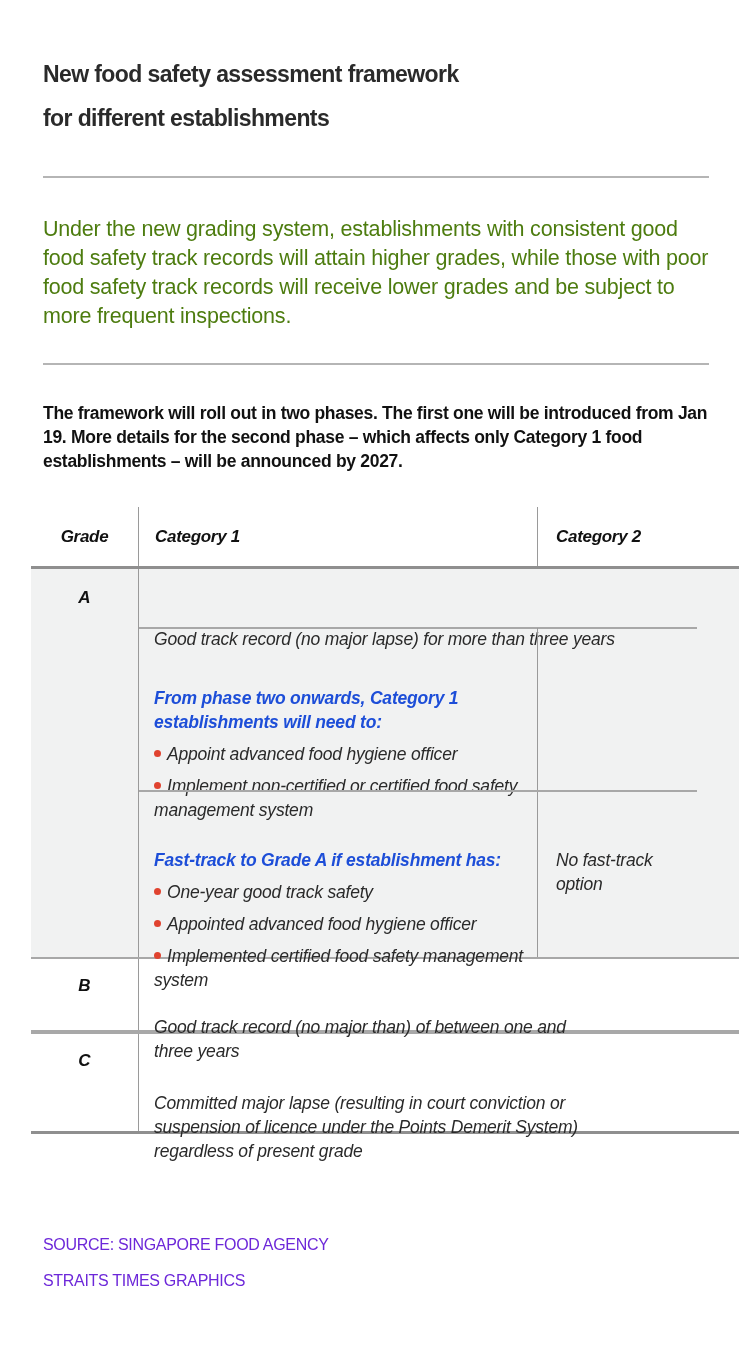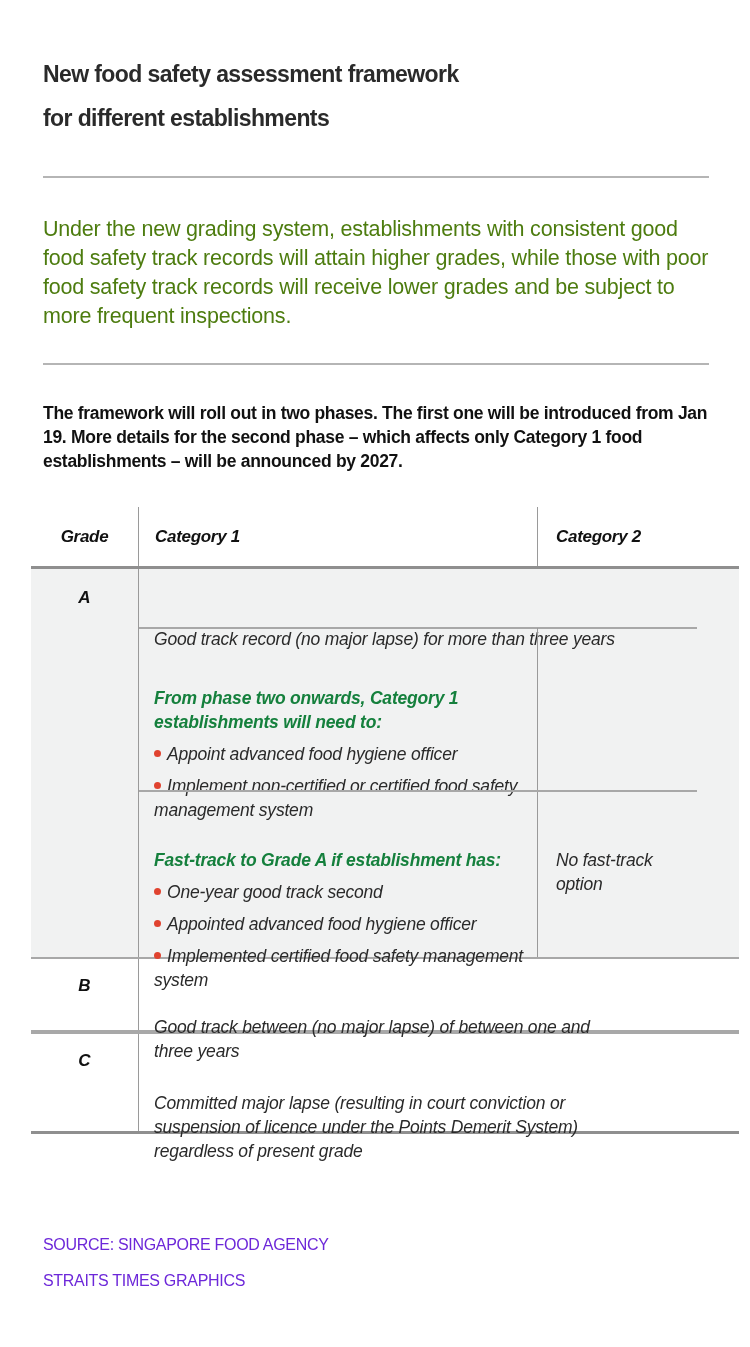--- a/index.html
+++ b/index.html
@@ -10,21 +10,21 @@
   .lede { position:absolute; left:43px; top:401px; width:690px; font-size:17.5px; line-height:24px; font-weight:bold; color:#111; letter-spacing:-0.3px; }
   .table { position:absolute; left:31px; top:507px; width:708px;font-style:italic; }
   .hdr { position:relative; height:59px; }
   .hdr .c { position:absolute; top:0; height:59px; display:flex; align-items:center; font-weight:bold; font-size:17px; color:#111; letter-spacing:-0.3px; }
   .vline { position:absolute; width:1px; background:#9a9a9a; }
   .thick { height:3px; background:#8f8f8f; }
   .thin { height:2px; background:#a8a8a8; }
   .gradeA { position:relative; background:#f1f2f2; height:388px; }
   .grade { position:absolute; left:0; width:107px; text-align:center; font-weight:bold; font-size:17px; color:#111; }
   .txt { position:absolute; font-size:17.5px; line-height:24px; color:#2a2a2a; letter-spacing:-0.2px;margin-top:44px; }
-  .bold { font-weight:bold; color:#15803d; }
+  .bold { font-weight:bold; color:#1d4ed8; }
   .bul { display:block; margin-top:8px; }
   .dot { display:inline-block; width:7px; height:7px; border-radius:50%; background:#e0432f; margin-right:6px; vertical-align:3px; }
   .hline { position:absolute; height:2px; background:#a8a8a8; }
   .row { position:relative; }
   .source { position:absolute; left:43px; top:1227px; font-size:16px; line-height:36px; color:#6d28d9; letter-spacing:-0.3px; }
 </style>
 </head>
 <body>
 
 <div class="title">
@@ -59,32 +59,32 @@
 
     <div class="txt" style="left:123px;top:73px;width:370px;">
       <span class="bold">From phase two onwards, Category 1 establishments will need to:</span>
       <span class="bul"><span class="dot"></span><span>Appoint advanced food hygiene officer</span></span>
       <span class="bul"><span class="dot"></span><span>Implement non-certified or certified food safety management system</span></span>
     </div>
     <div class="hline" style="left:108px;top:221px;width:558px;"></div>
 
     <div class="txt" style="left:123px;top:235px;width:380px;">
       <span class="bold">Fast-track to Grade A if establishment has:</span>
-      <span class="bul"><span class="dot"></span><span>One-year good track second</span></span>
+      <span class="bul"><span class="dot"></span><span>One-year good track safety</span></span>
       <span class="bul"><span class="dot"></span><span>Appointed advanced food hygiene officer</span></span>
       <span class="bul"><span class="dot"></span><span>Implemented certified food safety management system</span></span>
     </div>
     <div class="txt" style="left:525px;top:235px;width:130px;">No fast-track option</div>
   </div>
   <div class="thin"></div>
 
   <div class="row" style="height:71px;">
     <div class="grade" style="top:17px;">B</div>
     <div class="vline" style="left:107px;top:0;height:71px;"></div>
-    <div class="txt" style="left:123px;top:12px;width:450px;">Good track between (no major lapse) of between one and three years</div>
+    <div class="txt" style="left:123px;top:12px;width:450px;">Good track record (no major than) of between one and three years</div>
   </div>
   <div class="thin"></div>
 
   <div class="thin"></div>
 
   <div class="row" style="height:97px;">
     <div class="grade" style="top:17px;">C</div>
     <div class="vline" style="left:107px;top:0;height:97px;"></div>
     <div class="txt" style="left:123px;top:13px;width:490px;">Committed major lapse (resulting in court conviction or suspension of licence under the Points Demerit System) regardless of present grade</div>
   </div>

